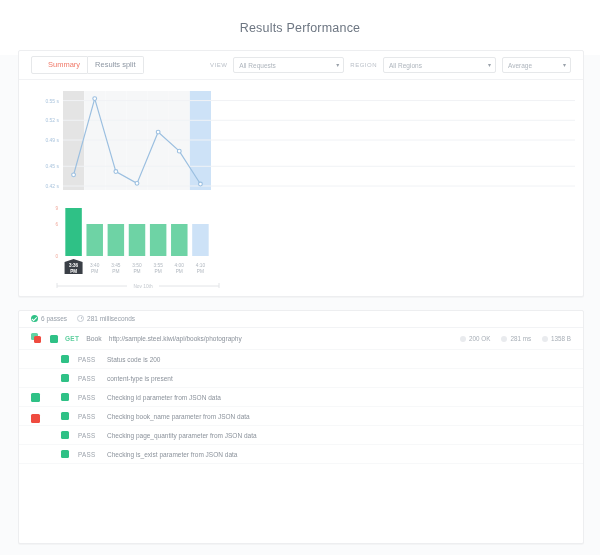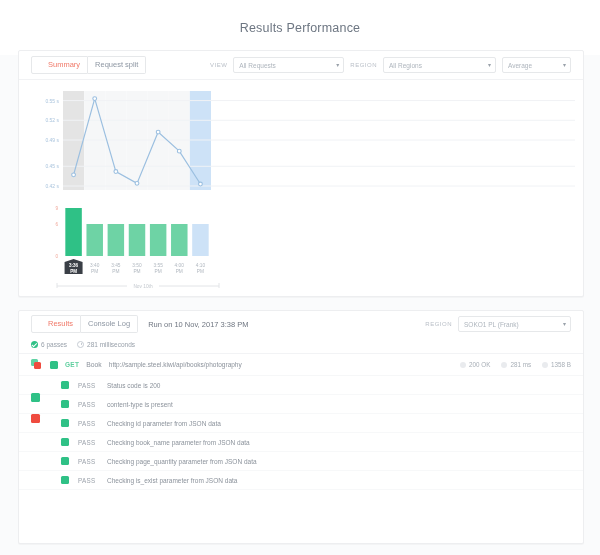--- a/index.html
+++ b/index.html
@@ -179,21 +179,21 @@
 
   <div class="title-bar">
     <div class="page-title">Results Performance</div>
   </div>
 
   <div class="card" id="perf-card">
 
     <div class="toolbar">
       <div class="btn-group">
         <button class="tab-btn active">Summary</button>
-        <button class="tab-btn">Request split</button>
+        <button class="tab-btn">Results split</button>
       </div>
 
       <div class="toolbar-right">
         <span class="ctl-label">VIEW</span>
         <div class="select" id="view-select">
           <span>All Requests</span>
           <span class="caret">▾</span>
         </div>
         <span class="ctl-label">REGION</span>
         <div class="select" id="region-select">
@@ -270,34 +270,20 @@
           <line x1="140" x2="200" y1="90" y2="90" class="range-line"></line>
           <line x1="38" x2="38" y1="87" y2="93" class="range-cap"></line>
           <line x1="200" x2="200" y1="87" y2="93" class="range-cap"></line>
           <text x="124" y="92" text-anchor="middle" class="range-label">Nov 10th</text>
         </svg>
     </div>
   </div>
 
   <div class="card" id="results-card">
 
-    <div class="res-toolbar">
-      <div class="btn-group">
-        <button class="tab-btn active">Results</button>
-        <button class="tab-btn">Console Log</button>
-      </div>
-      <div class="run-label">Run on 10 Nov, 2017 3:38 PM</div>
-      <div class="toolbar-right">
-        <span class="ctl-label">REGION</span>
-        <div class="select" style="width:92px">
-          <span>SOKO1 PL (Frank)</span>
-          <span class="caret">▾</span>
-        </div>
-      </div>
-    </div>
 
     <div class="summary-row">
       <span class="chip">
         <i class="ic-check"></i>
         <span>6 passes</span>
       </span>
       <span class="chip">
         <i class="ic-clock"></i>
         <span>281 milliseconds</span>
       </span>

